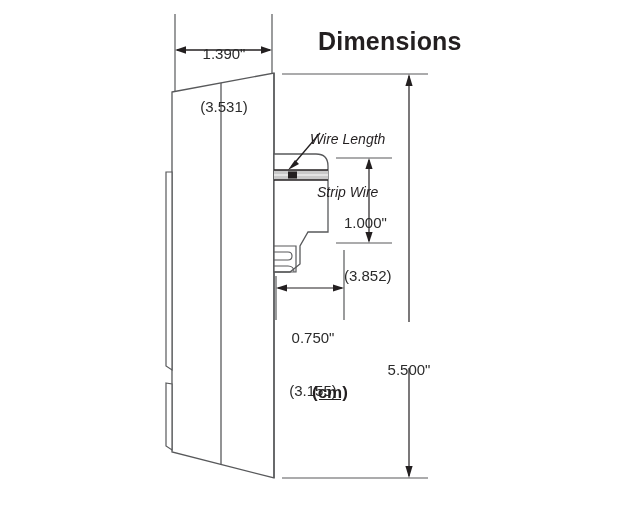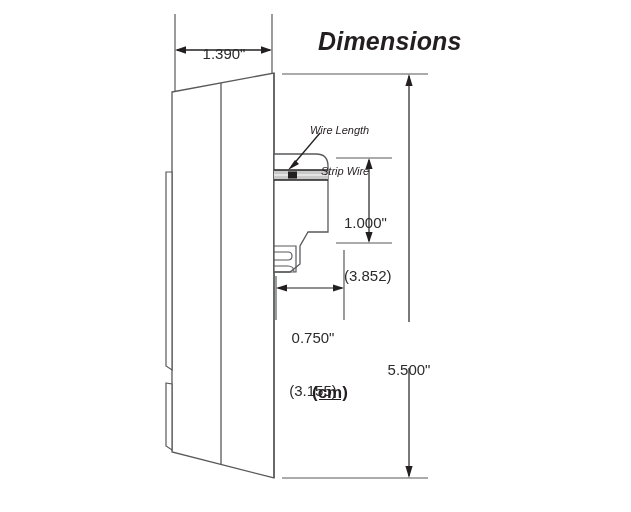--- a/index.html
+++ b/index.html
@@ -30,29 +30,28 @@
     line-height: 1.18;
   }
   .dim-text {
     font-size: 15px;
     text-align: center;
     color: #2b2b2b;
   }
   .title-text {
     font-size: 25px;
     font-weight: bold;
-    font-style: italic;
     color: #231f20;
     letter-spacing: 0.2px;
   }
   .callout-text {
-    font-size: 11px;
+    font-size: 14px;
     font-style: italic;
     color: #231f20;
-    text-align: right;
+    text-align: center;
     line-height: 1.25;
   }
   .unit-text {
     font-size: 17px;
     font-weight: bold;
     color: #231f20;
     text-decoration: underline;
   }
 </style>
 </head>
@@ -129,20 +128,21 @@
       <line x1="409" y1="76" x2="409" y2="322" stroke="#231f20" stroke-width="1.2"></line>
       <line x1="409" y1="368" x2="409" y2="476" stroke="#231f20" stroke-width="1.2"></line>
       <polygon points="409,74 405.4,86 412.6,86" fill="#231f20"></polygon>
       <polygon points="409,478 405.4,466 412.6,466" fill="#231f20"></polygon>
     </g>
 
   </svg>
 
   <div class="lbl dim-text" style="left:175px; top:10px; width:98px;">
     <div>1.390"</div>
+    <div>(3.531)</div>
   </div>
 
   <div class="lbl title-text" style="left:318px; top:27px;">Dimensions</div>
 
   <div class="lbl callout-text" style="left:310px; top:96px;">
     <div>Wire Length</div>
     <div>Strip Wire</div>
   </div>
 
   <div class="lbl dim-text" style="left:344px; top:179px; width:58px; text-align:left;">

